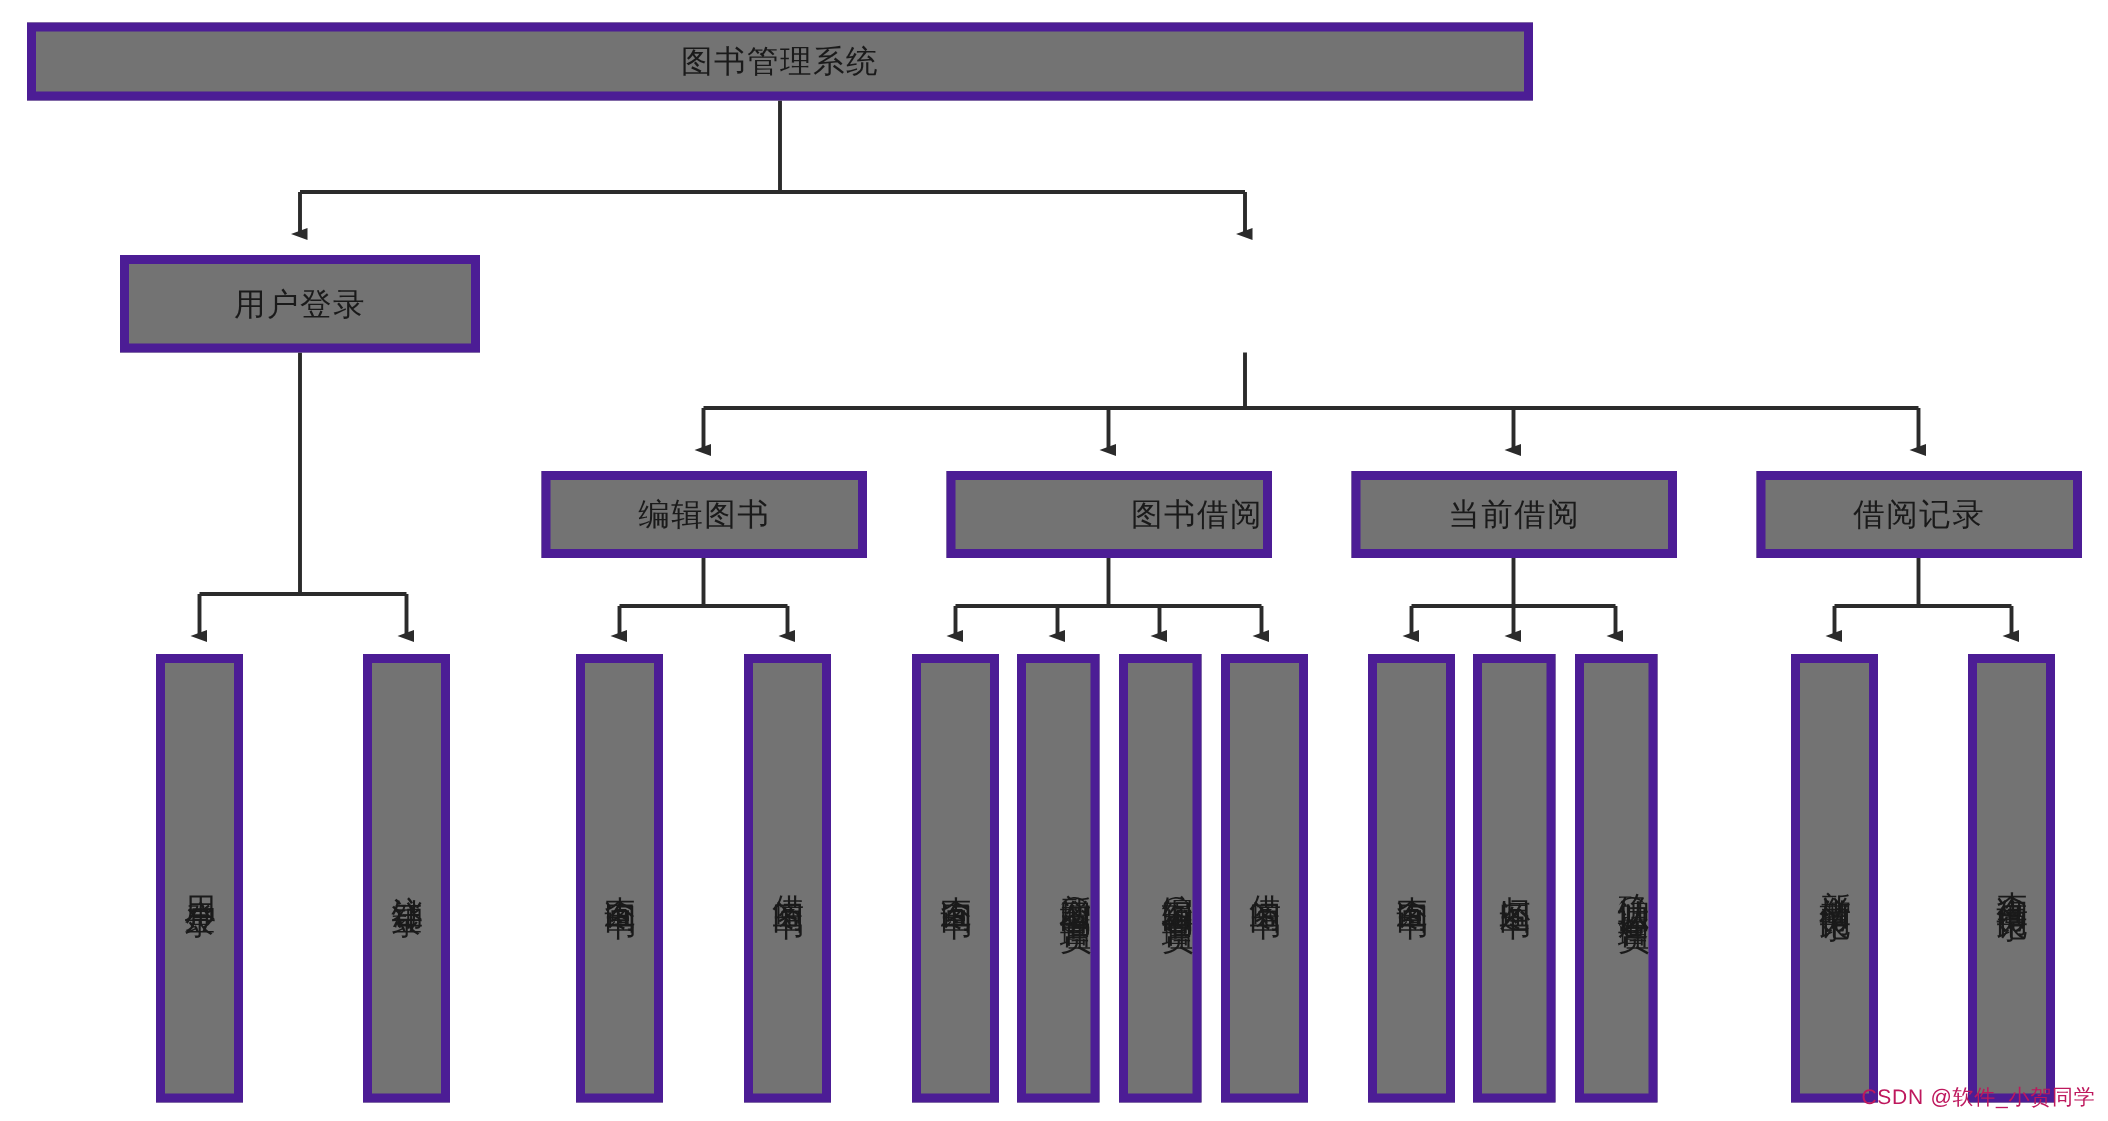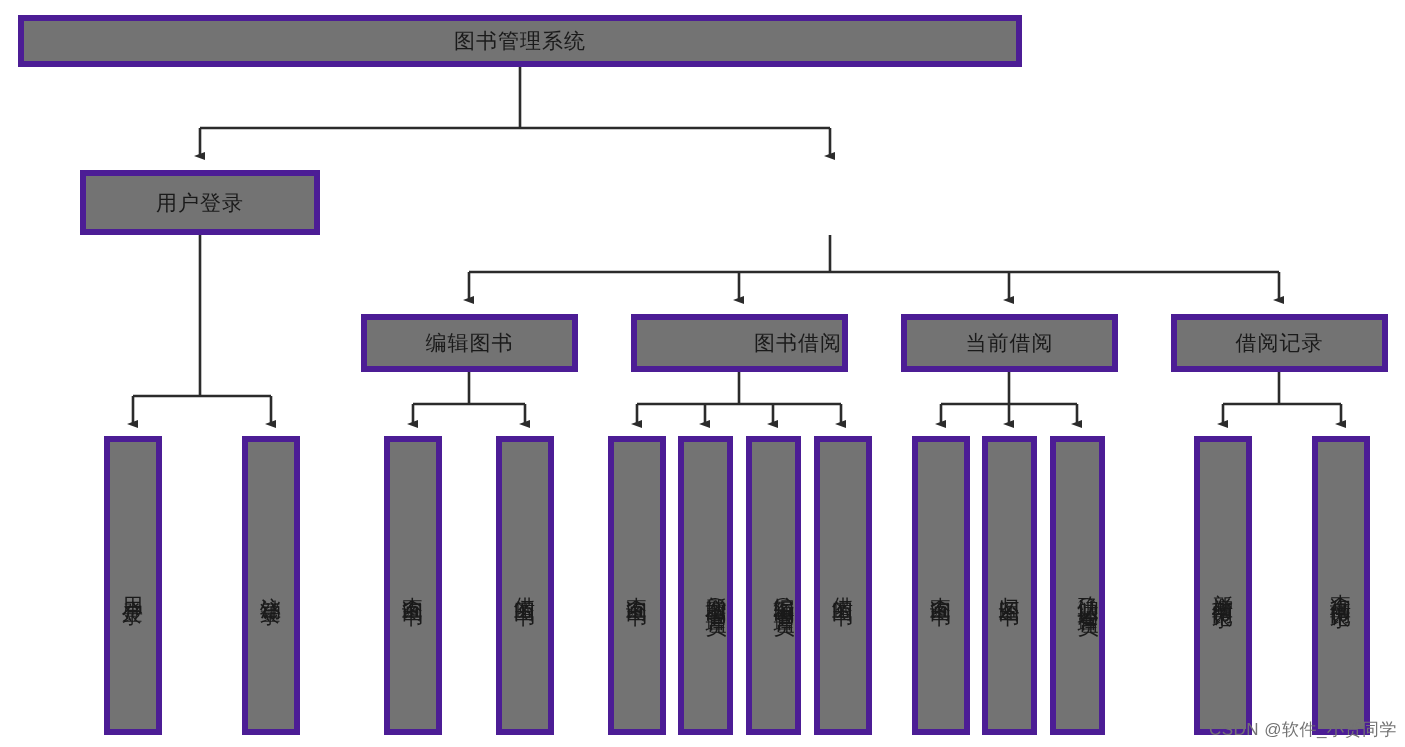--- a/index.html
+++ b/index.html
@@ -54,22 +54,22 @@
     padding-top: 0;
   }
   .node .label {
     display: block;
     white-space: pre;
   }
   .watermark {
     position: absolute;
     right: 8px;
     bottom: 6px;
-    font-size: 17px;
-    color: #737373;
+    font-size: 14px;
+    color: #be185d;
     letter-spacing: 0.5px;
     white-space: nowrap;
   }
 </style>
 </head>
 <body>
 
 <div id="canvas">
 
   <svg id="edges" viewBox="0 0 1405 747">

